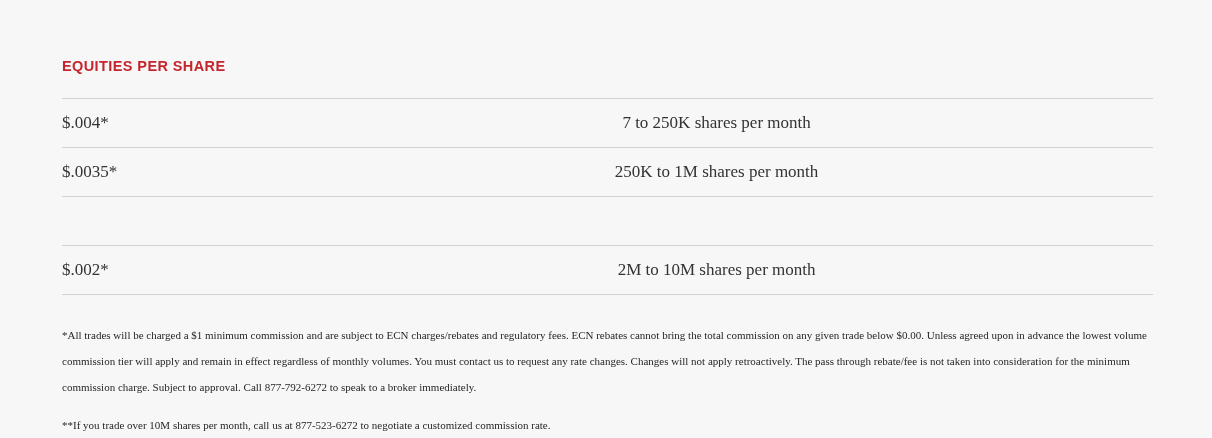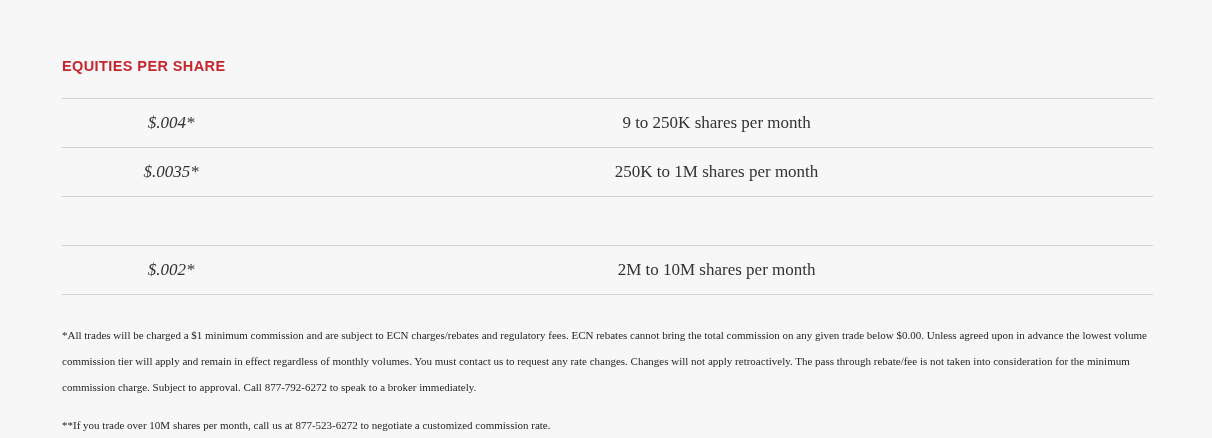--- a/index.html
+++ b/index.html
@@ -33,24 +33,23 @@
     border-top:1px solid var(--line);
   }
   .rate-row{
     display:flex;
     align-items:center;
     height:49px;
     border-bottom:1px solid var(--line);
   }
   .cell-rate{
     width:20%;
-    text-align:center;
+    text-align:left;
     font-size:17px;
     color:var(--text);
-    font-style:italic;
   }
   .cell-tier{
     width:80%;
     text-align:center;
     font-size:17px;
     color:var(--text);
   }
   .footnotes{
     margin-top:27px;
   }
@@ -64,21 +63,21 @@
 </head>
 <body>
 
 <div class="section">
 
   <h2 class="section-title">EQUITIES PER SHARE</h2>
 
   <div class="rate-table">
     <div class="rate-row">
       <span class="cell-rate">$.004*</span>
-      <span class="cell-tier">9 to 250K shares per month</span>
+      <span class="cell-tier">7 to 250K shares per month</span>
     </div>
     <div class="rate-row">
       <span class="cell-rate">$.0035*</span>
       <span class="cell-tier">250K to 1M shares per month</span>
     </div>
     <div class="rate-row">
     </div>
     <div class="rate-row">
       <span class="cell-rate">$.002*</span>
       <span class="cell-tier">2M to 10M shares per month</span>

